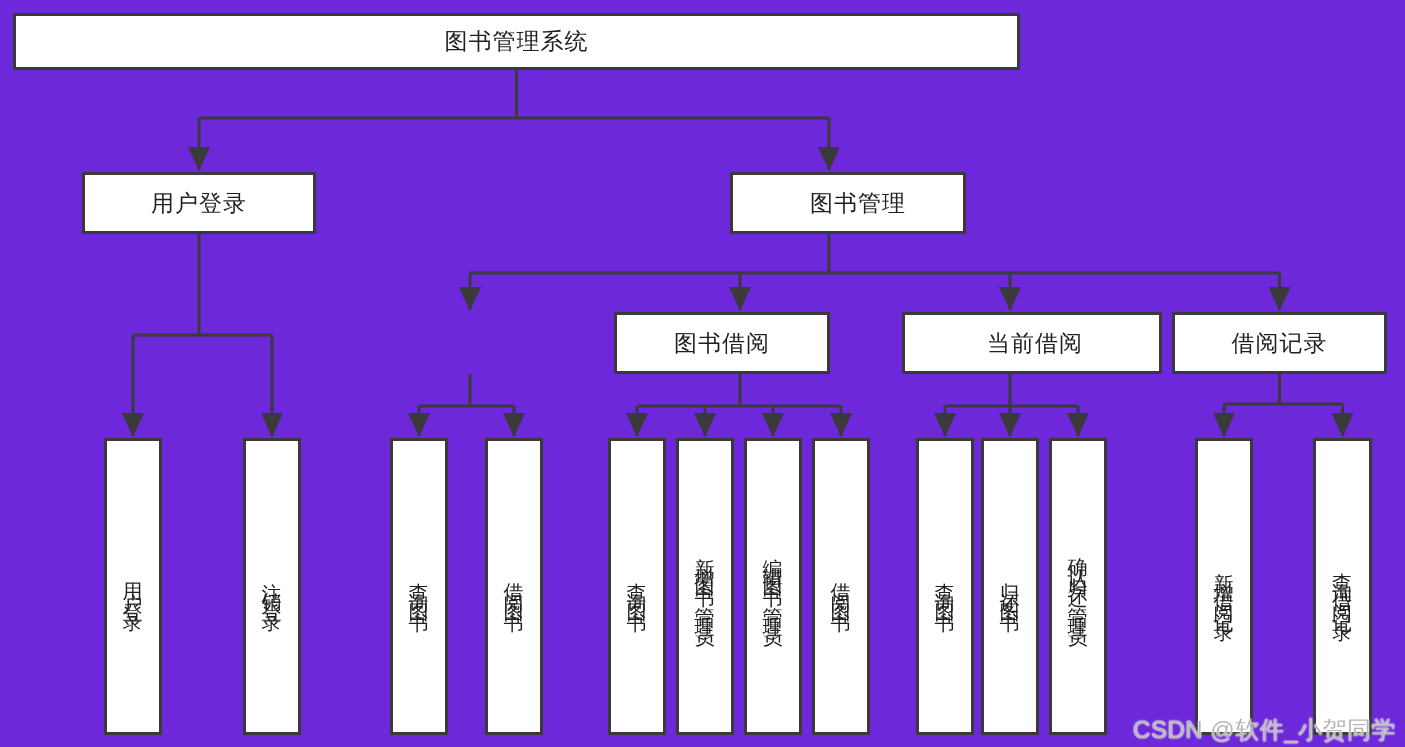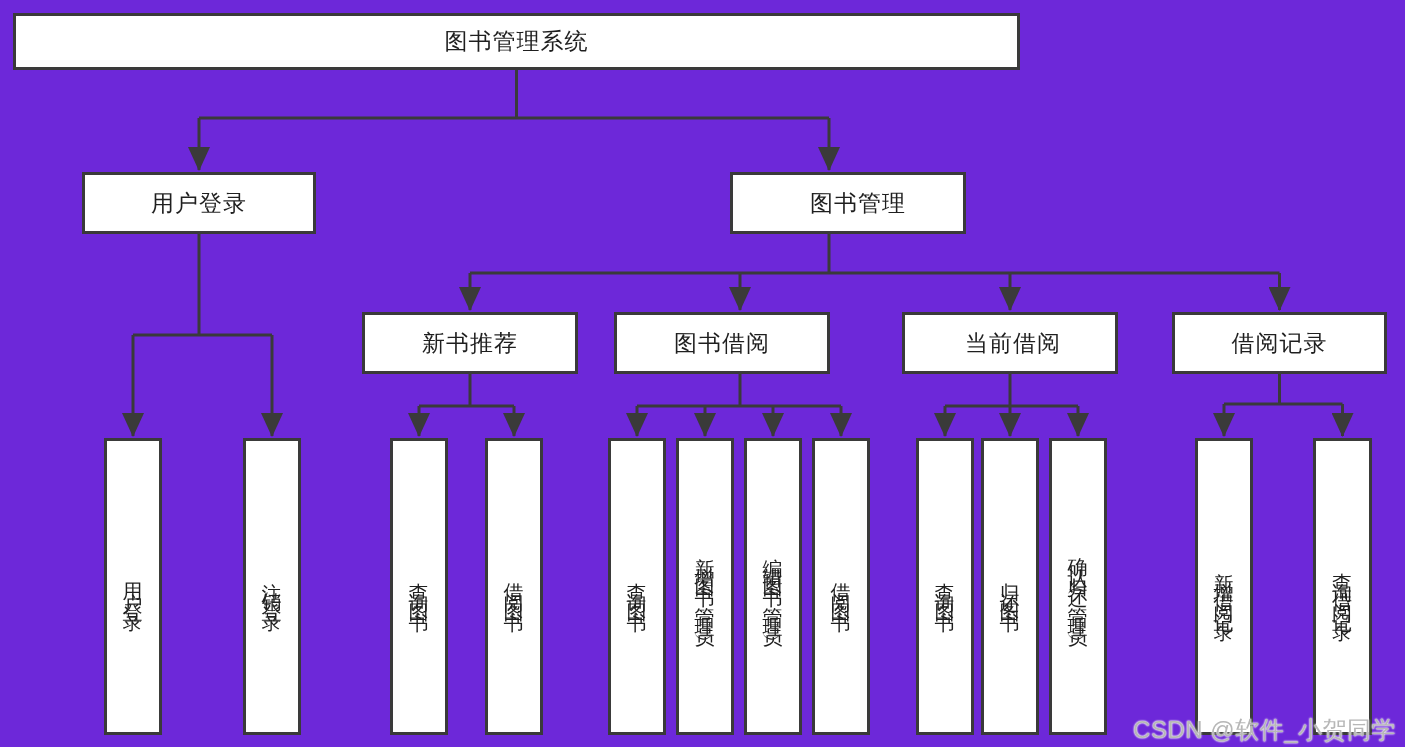--- a/index.html
+++ b/index.html
@@ -108,23 +108,22 @@
     <path class="edge" d="M1224,404 H1342.5"></path>
     <path class="edge" d="M1224,404 V436" marker-end="url(#arw)"></path>
     <path class="edge" d="M1342.5,404 V436" marker-end="url(#arw)"></path>
   </svg>
 
   <div class="box h" style="left:13px; top:13px; width:1007px; height:57px;">图书管理系统</div>
 
   <div class="box h" style="left:82px; top:172px; width:234px; height:62px;">用户登录</div>
   <div class="box h" style="left:730px; top:172px; width:236px; height:62px;padding-left:20px;">图书管理</div>
 
-  <div class="box h" style="left:362px; top:312px; width:216px; height:62px;">新书推荐</div>
   <div class="box h" style="left:614px; top:312px; width:216px; height:62px;">图书借阅</div>
-  <div class="box h" style="left:902px; top:312px; width:216px; height:62px;padding-left:6px;">当前借阅</div>
+  <div class="box h" style="left:902px; top:312px; width:260px; height:62px;padding-left:6px;">当前借阅</div>
   <div class="box h" style="left:1172px; top:312px; width:215px; height:62px;">借阅记录</div>
 
   <div class="box v" style="left:104px; top:438px; width:58px; height:297px;">用户登录</div>
   <div class="box v" style="left:243px; top:438px; width:58px; height:297px;">注销登录</div>
 
   <div class="box v" style="left:390px; top:438px; width:58px; height:297px;">查询图书</div>
   <div class="box v" style="left:485px; top:438px; width:58px; height:297px;">借阅图书</div>
 
   <div class="box v" style="left:608px; top:438px; width:58px; height:297px;">查询图书</div>
   <div class="box v" style="left:676px; top:438px; width:58px; height:297px;">新增图书（管理员）</div>

